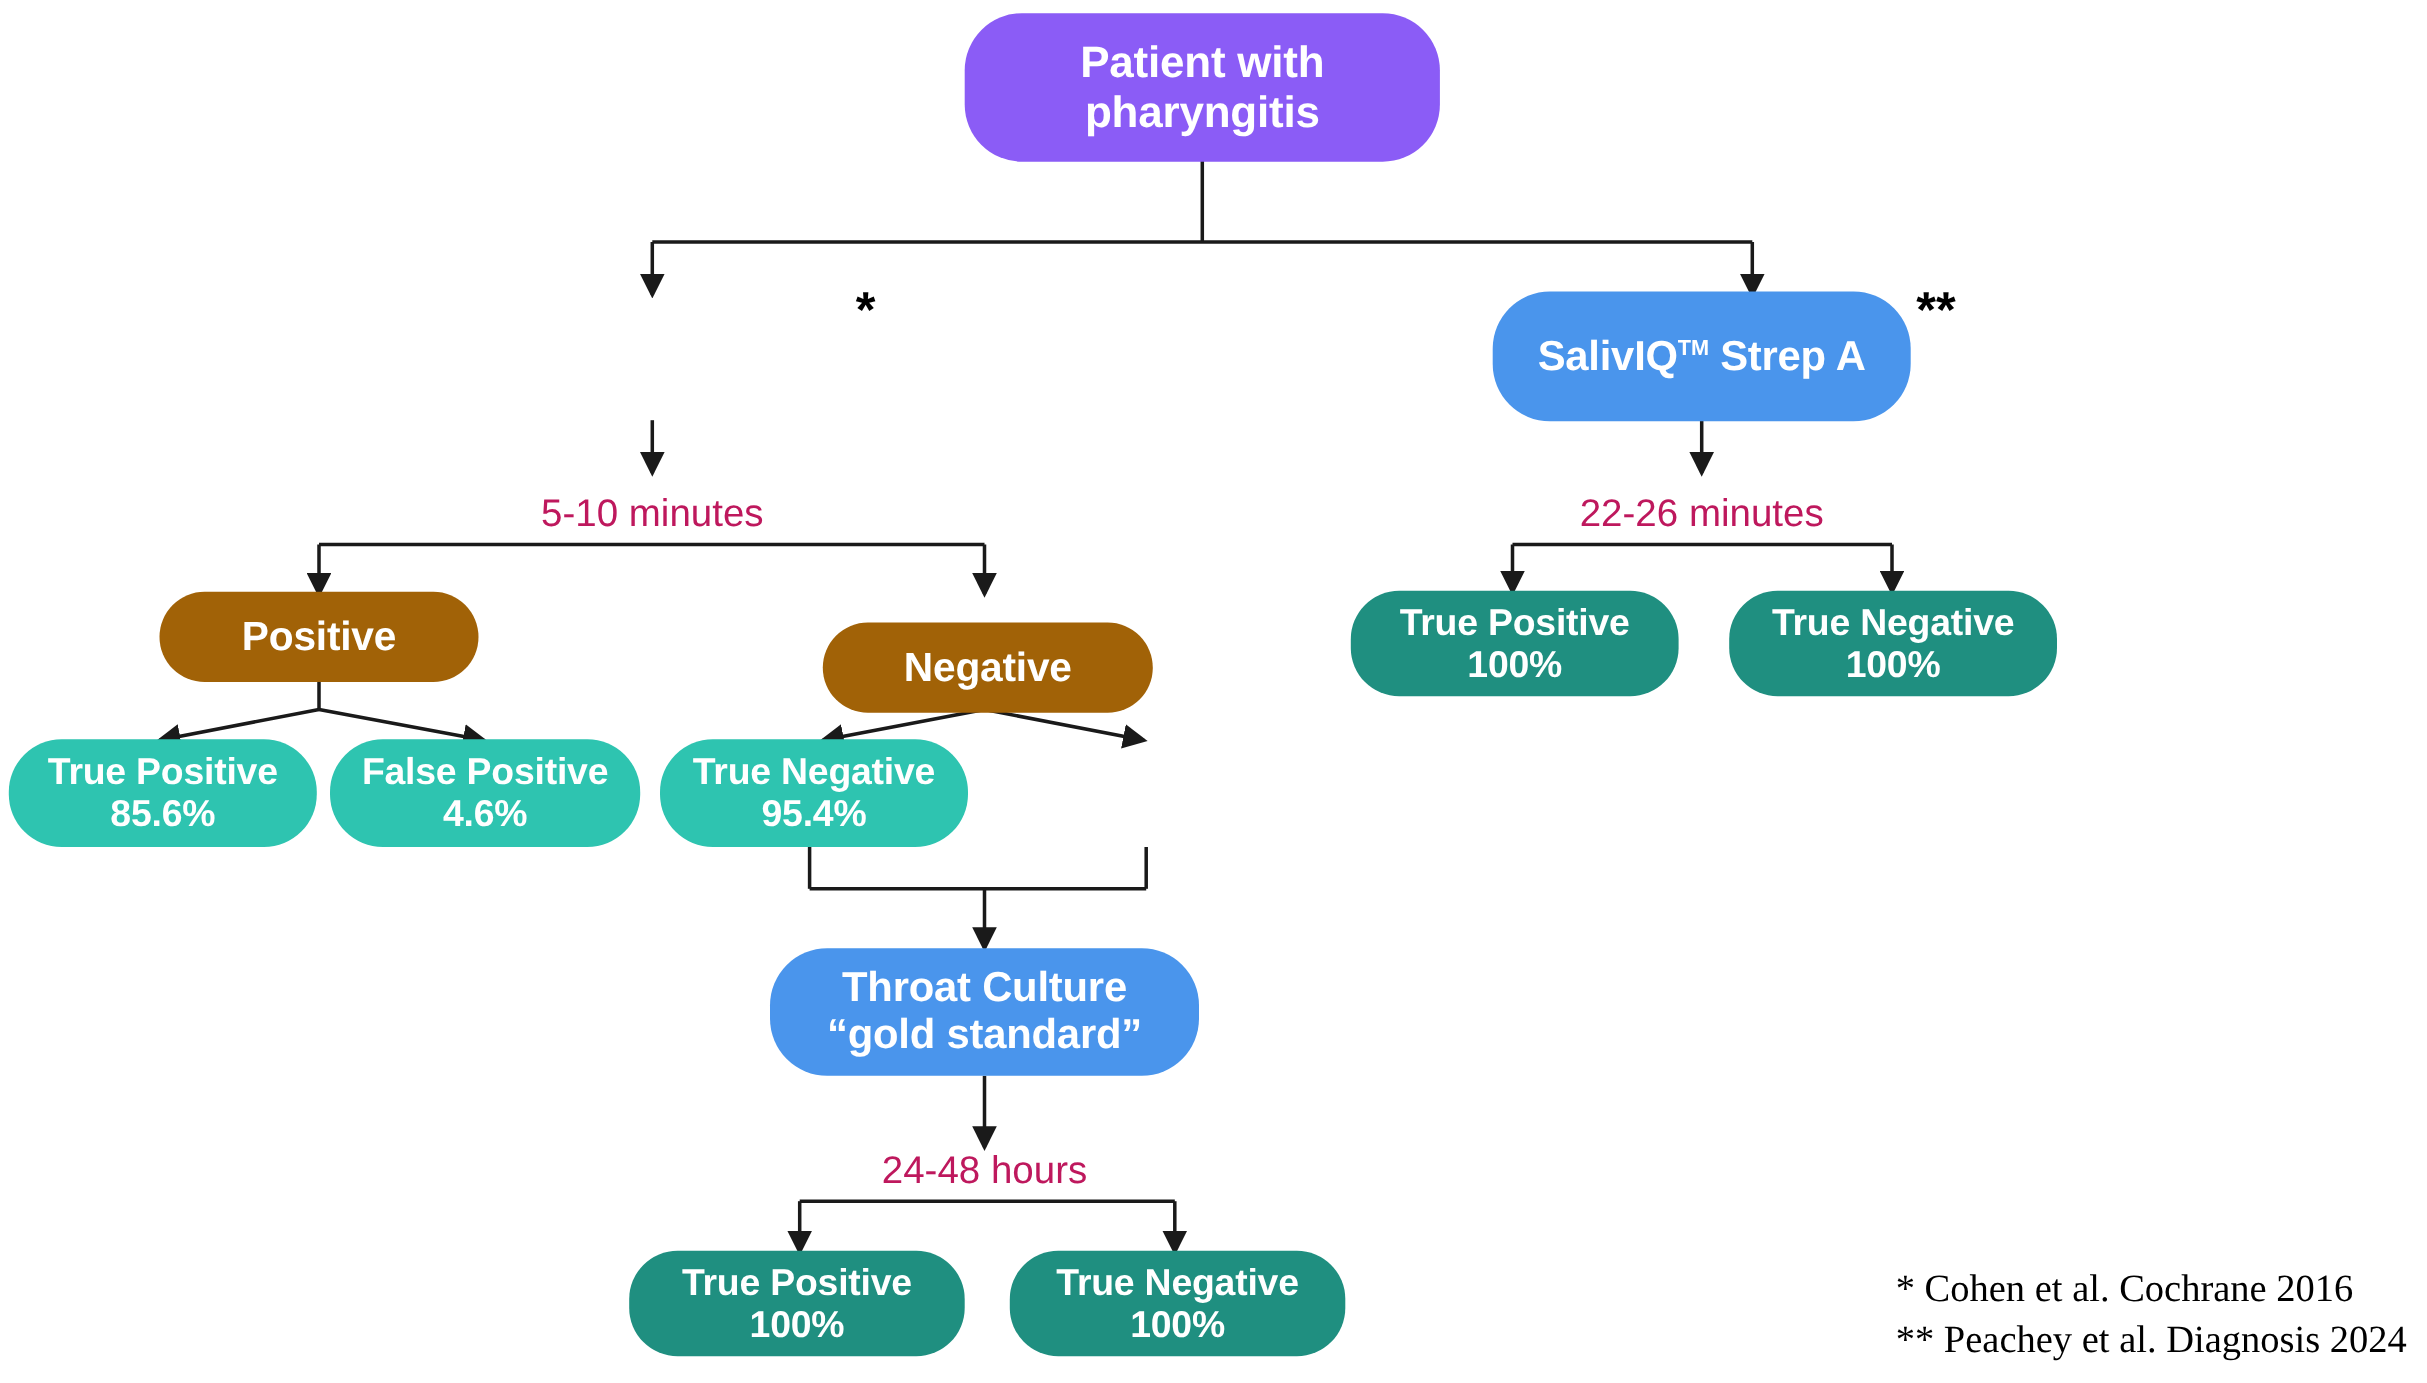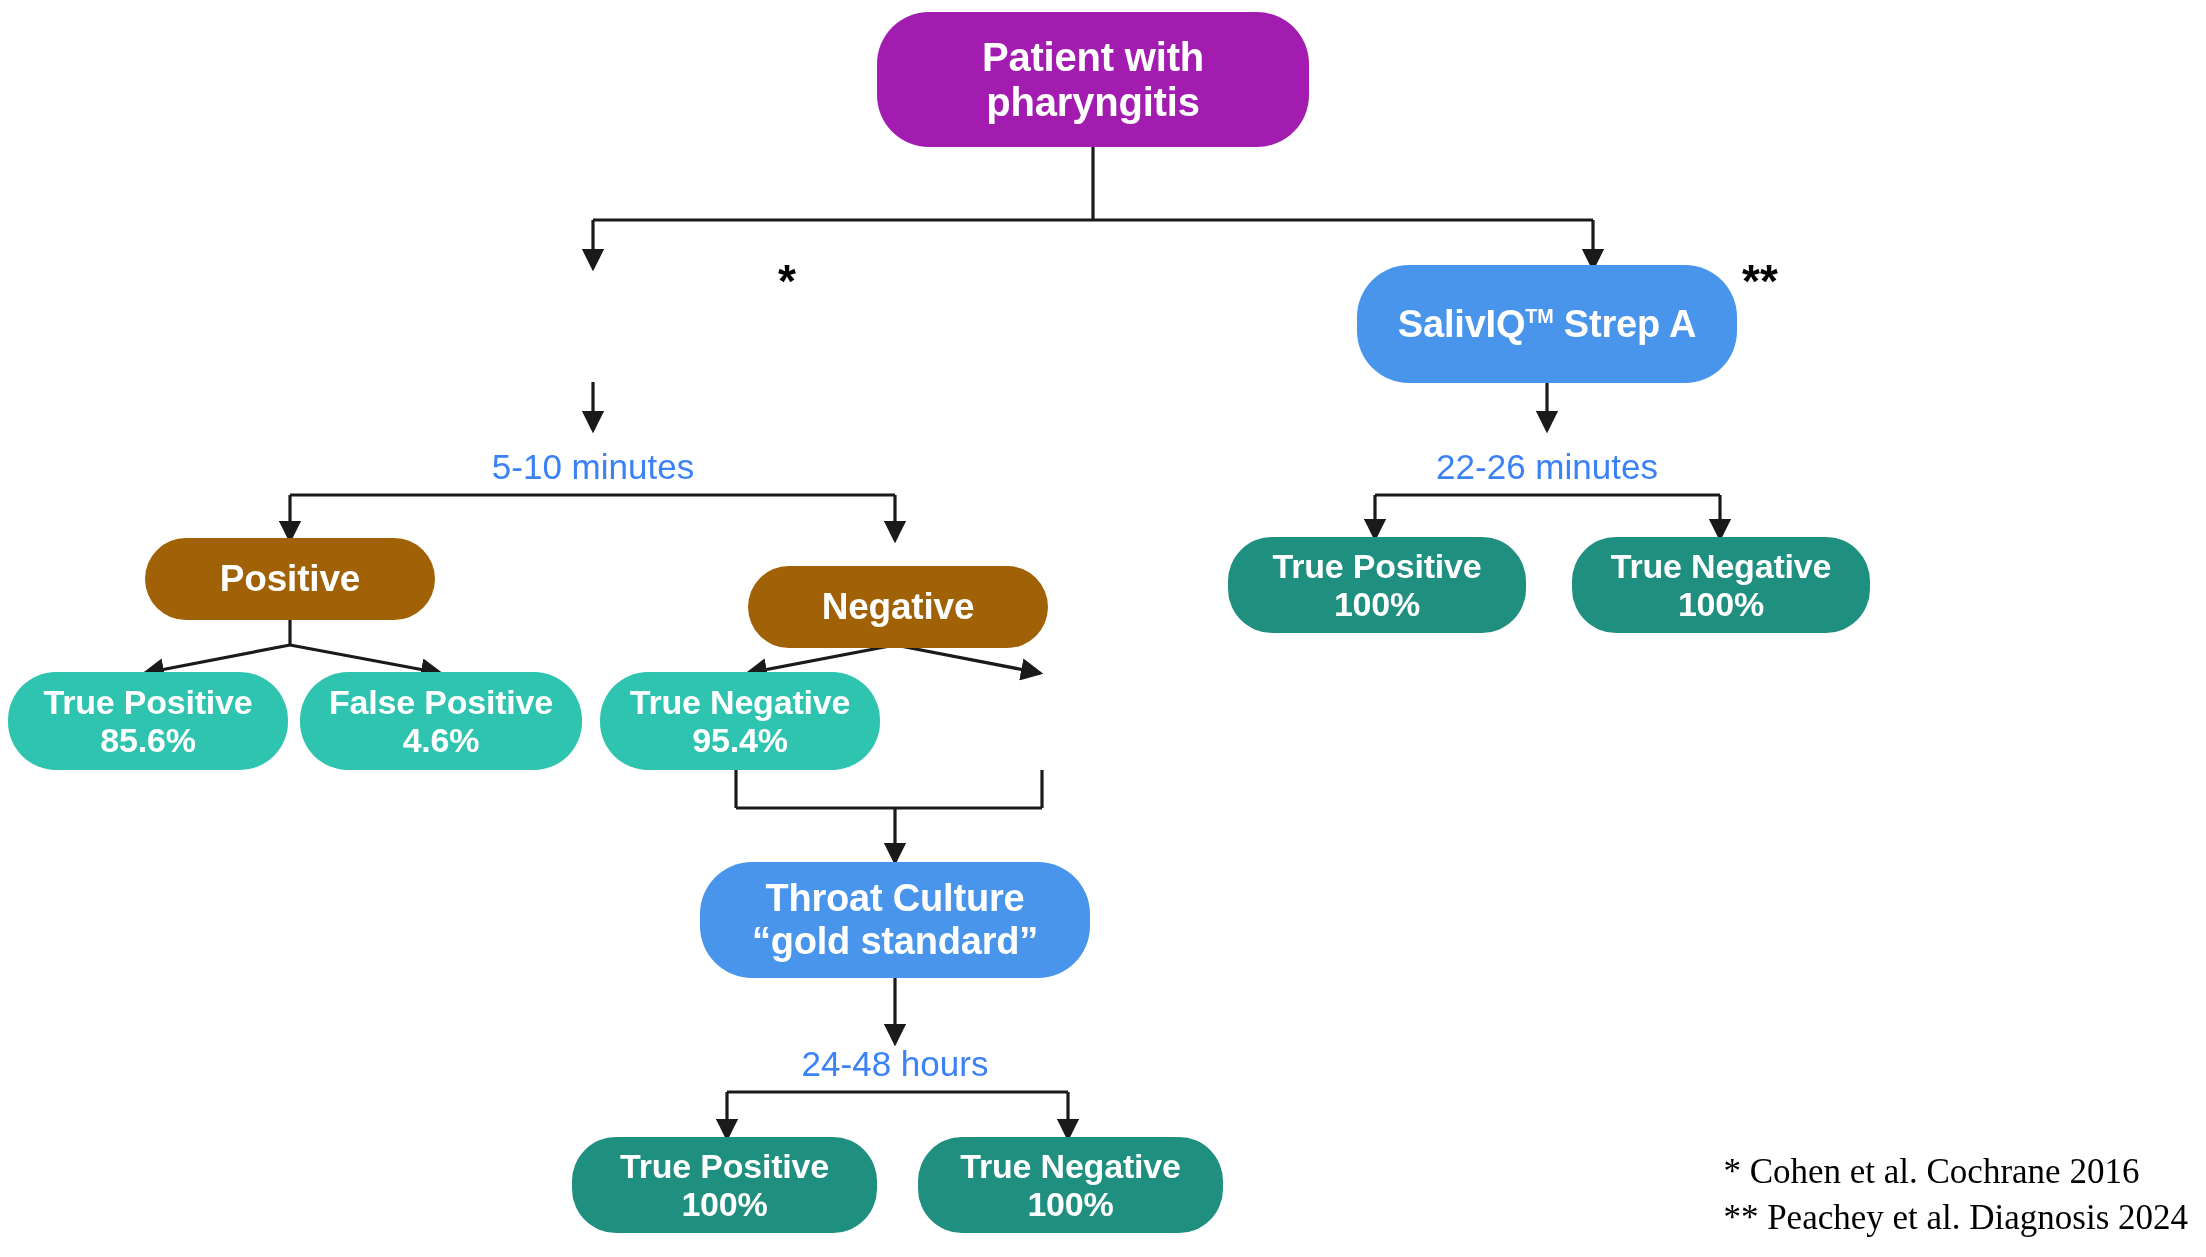--- a/index.html
+++ b/index.html
@@ -34,21 +34,21 @@
     justify-content: center;
     color: #ffffff;
     font-weight: bold;
     text-align: center;
     line-height: 1.12;
     letter-spacing: -0.2px;
   }
   .node .line2 { display: block; }
 
   .n-root {
-    background: #a21caf;
+    background: #8b5cf6;
     border-radius: 52px;
     font-size: 40px;
   }
   .n-test {
     background: #6872BC;
     border-radius: 52px;
     font-size: 40px;
   }
   .n-result {
     background: #a16207;
@@ -66,21 +66,21 @@
     font-size: 34px;
   }
   .n-green {
     background: #1F8F80;
     border-radius: 44px;
     font-size: 34px;
   }
 
   .edge-label {
     position: absolute;
-    color: #3b82f6;
+    color: #be185d;
     font-size: 35px;
     font-weight: normal;
     text-align: center;
     white-space: nowrap;
     transform: translateX(-50%);
     font-family: "Liberation Sans", sans-serif;
   }
   .asterisk {
     position: absolute;
     color: #000000;

